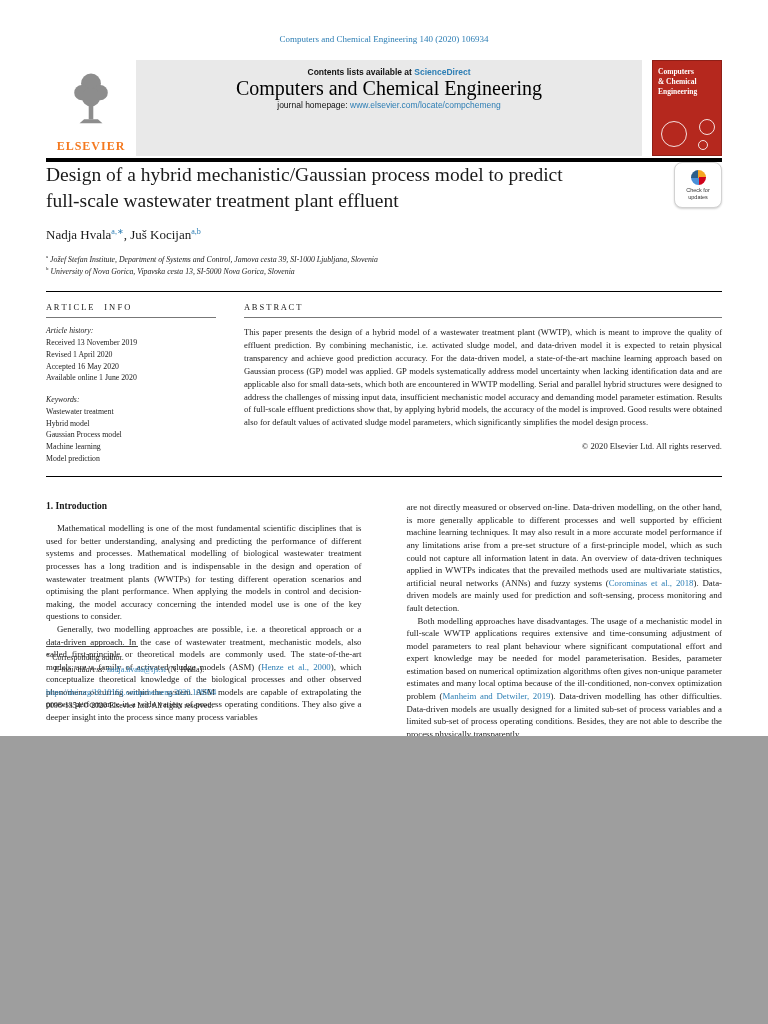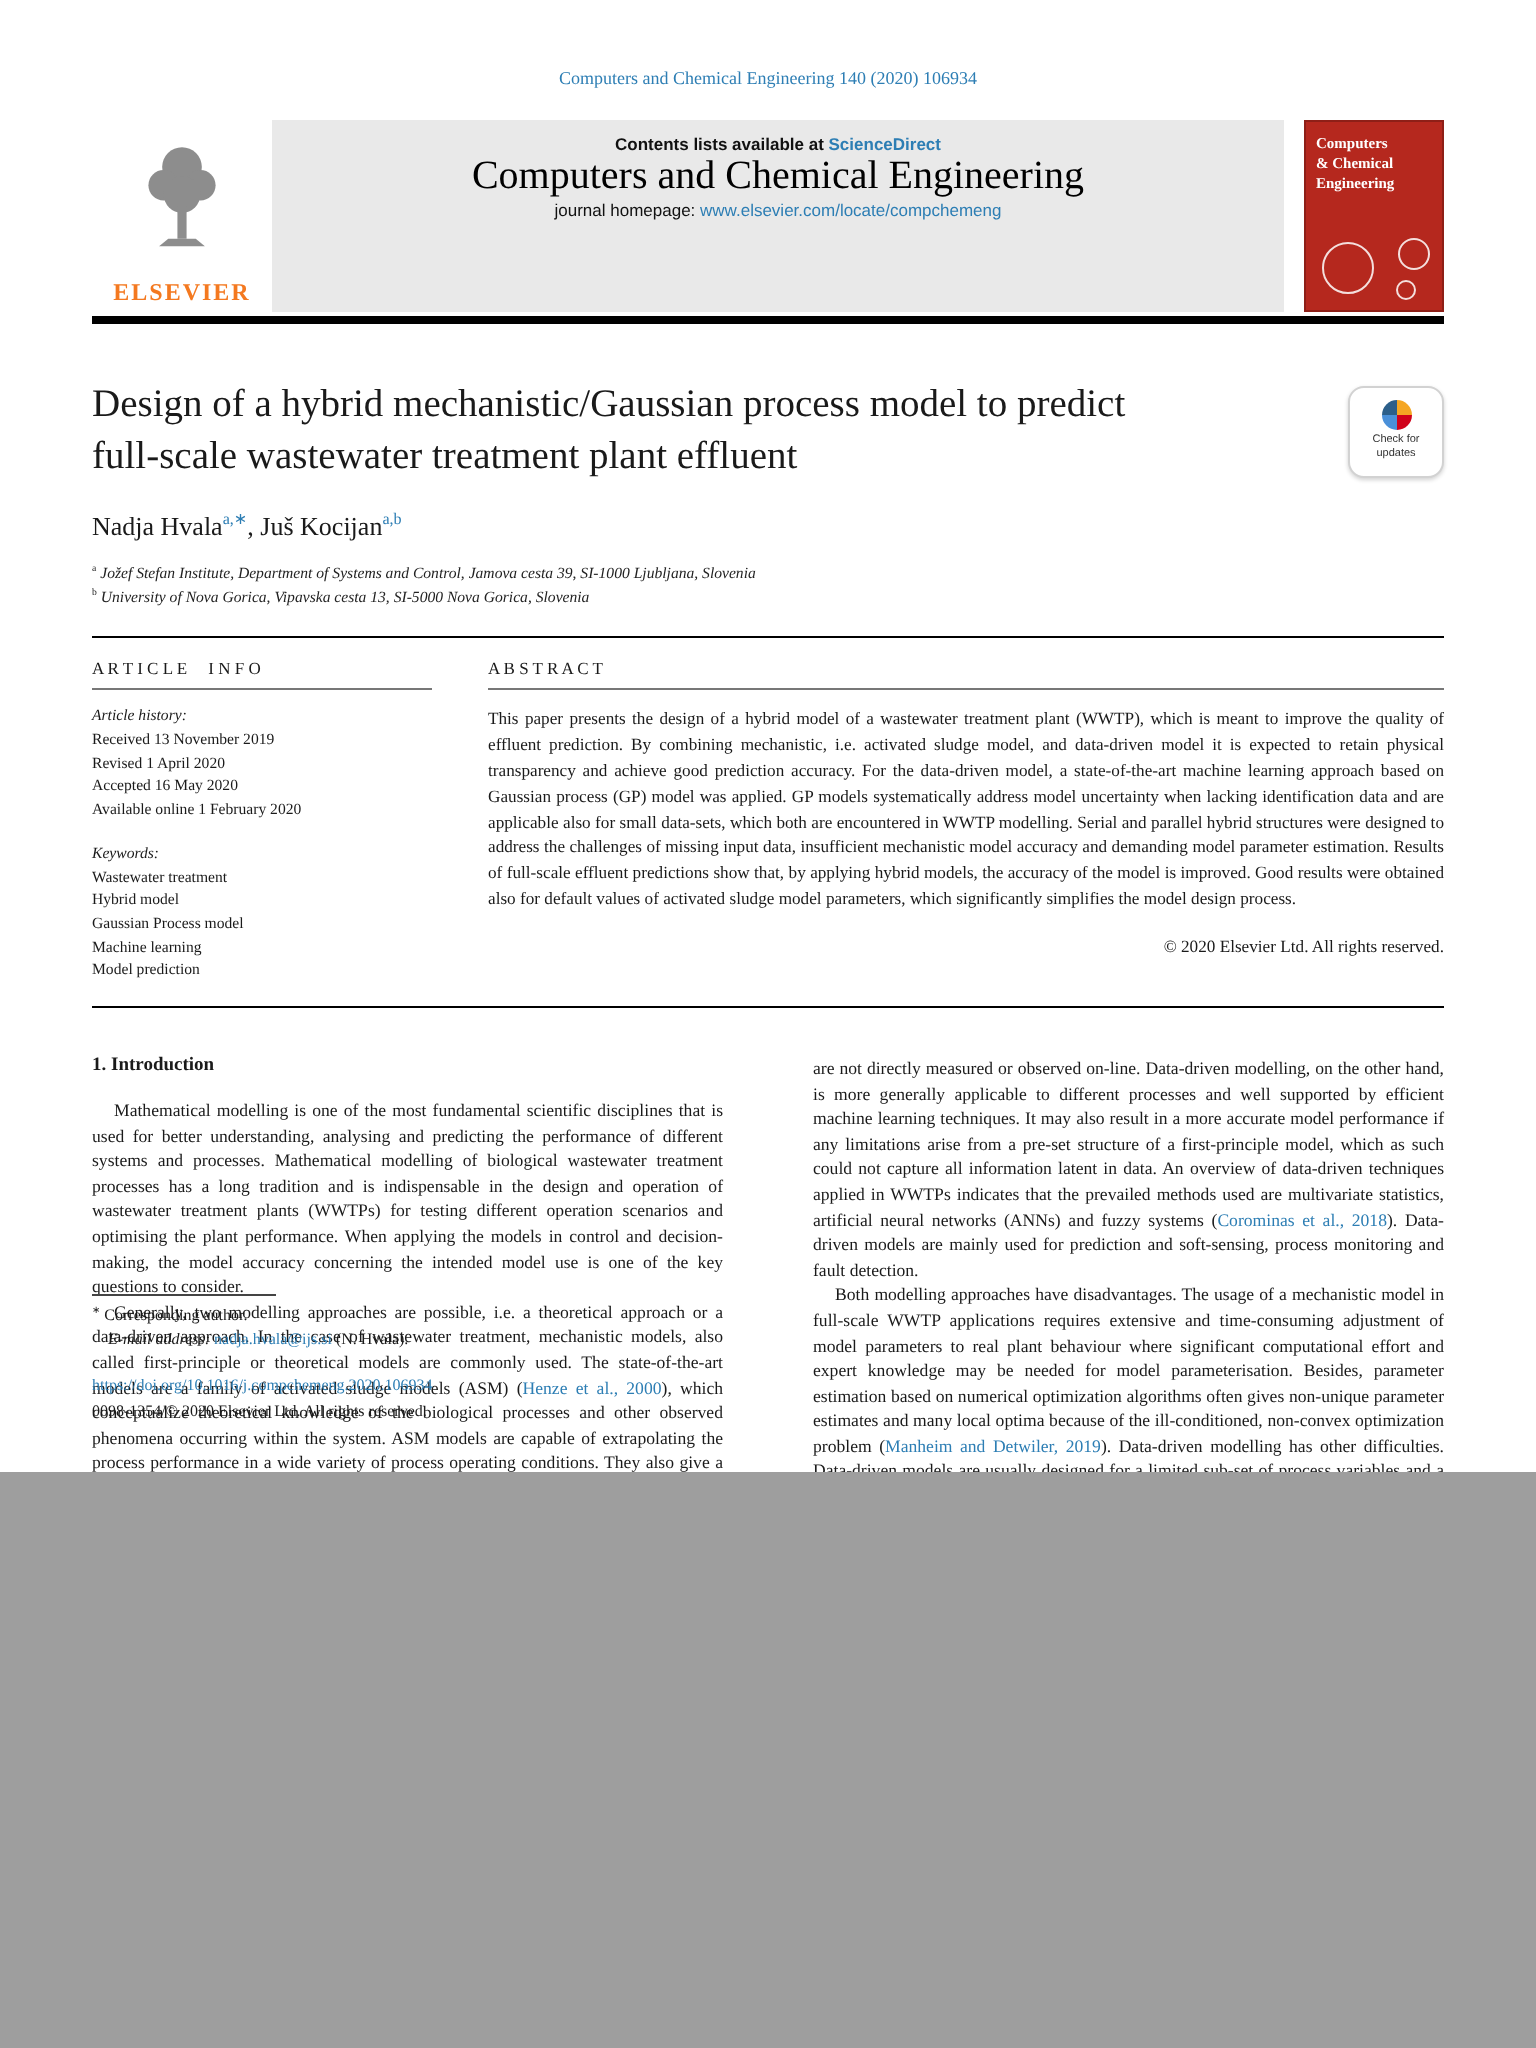--- a/index.html
+++ b/index.html
@@ -21,21 +21,21 @@
   .blue { color:#2d7eb4; text-decoration:none; cursor:pointer; }
   .cover { width:70px; background:#b5281e; margin-left:10px; position:relative; padding:6px 5px; cursor:pointer; border:1px solid #8e1f17; }
   .cover-title div { color:#fff; font-size:7.5px; line-height:1.3; font-weight:bold; }
   .c { position:absolute; border:1px solid rgba(255,255,255,.85); border-radius:50%; }
   .c1 { width:26px; height:26px; left:8px; bottom:8px; }
   .c2 { width:16px; height:16px; right:6px; bottom:20px; }
   .c3 { width:10px; height:10px; right:13px; bottom:5px; }
 
   .thick-rule { height:4px; background:#000; margin-top:2px; }
 
-  .title-row { display:flex; margin-top:28px; align-items:center;gap:48px; }
+  .title-row { display:flex; align-items:flex-start;gap:48px; }
   .title { font-size:19.5px; font-weight:normal; line-height:1.32; flex:1; padding-right:28px; }
   .badge { width:48px; height:46px; border:1px solid #d2d2d2; border-radius:8px; box-shadow:0 1px 2px rgba(0,0,0,.18);
            display:flex; flex-direction:column; align-items:center; justify-content:center; gap:2px; cursor:pointer; background:#fff; }
   .badge-circle { width:15px; height:15px; border-radius:50%;
     background:conic-gradient(#f5a623 0 25%, #d0021b 25% 50%, #4a90d9 50% 75%, #2c5f8a 75% 100%); }
   .badge-text { font-family:"Liberation Sans", sans-serif; font-size:5.5px; line-height:1.25; text-align:center; color:#333; }
 
   .authors { margin-top:14px; font-size:13px; }
   sup { font-size:0.62em; }
   .affils { margin-top:9px; font-size:7.8px; font-style:italic; line-height:1.55; color:#222; }
@@ -124,21 +124,21 @@
     <div><sup>b</sup> <span>University of Nova Gorica, Vipavska cesta 13, SI-5000 Nova Gorica, Slovenia</span></div>
   </div>
 
   <div class="info-block">
     <div class="info-col">
       <div class="col-heading">A R T I C L E     I N F O</div>
       <div class="ilabel">Article history:</div>
       <div class="iitem">Received 13 November 2019</div>
       <div class="iitem">Revised 1 April 2020</div>
       <div class="iitem">Accepted 16 May 2020</div>
-      <div class="iitem">Available online 1 February 2020</div>
+      <div class="iitem">Available online 1 June 2020</div>
       <div class="ilabel kw-label">Keywords:</div>
       <div class="iitem">Wastewater treatment</div>
       <div class="iitem">Hybrid model</div>
       <div class="iitem">Gaussian Process model</div>
       <div class="iitem">Machine learning</div>
       <div class="iitem">Model prediction</div>
     </div>
     <div class="abs-col">
       <div class="col-heading">A B S T R A C T</div>
       <p class="abs-text">This paper presents the design of a hybrid model of a wastewater treatment plant (WWTP), which is meant to improve the quality of effluent prediction. By combining mechanistic, i.e. activated sludge model, and data-driven model it is expected to retain physical transparency and achieve good prediction accuracy. For the data-driven model, a state-of-the-art machine learning approach based on Gaussian process (GP) model was applied. GP models systematically address model uncertainty when lacking identification data and are applicable also for small data-sets, which both are encountered in WWTP modelling. Serial and parallel hybrid structures were designed to address the challenges of missing input data, insufficient mechanistic model accuracy and demanding model parameter estimation. Results of full-scale effluent predictions show that, by applying hybrid models, the accuracy of the model is improved. Good results were obtained also for default values of activated sludge model parameters, which significantly simplifies the model design process.</p>

